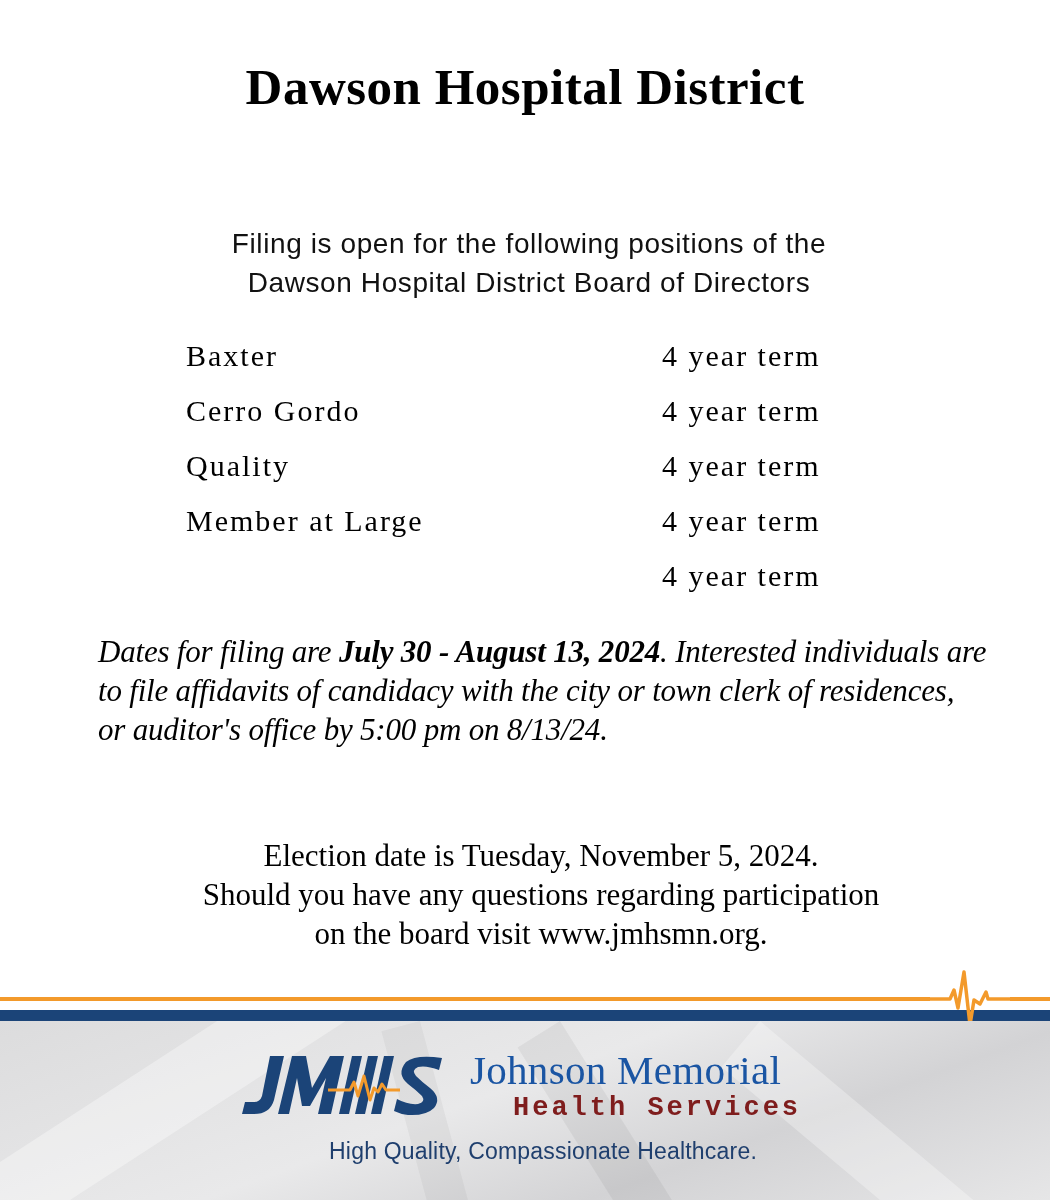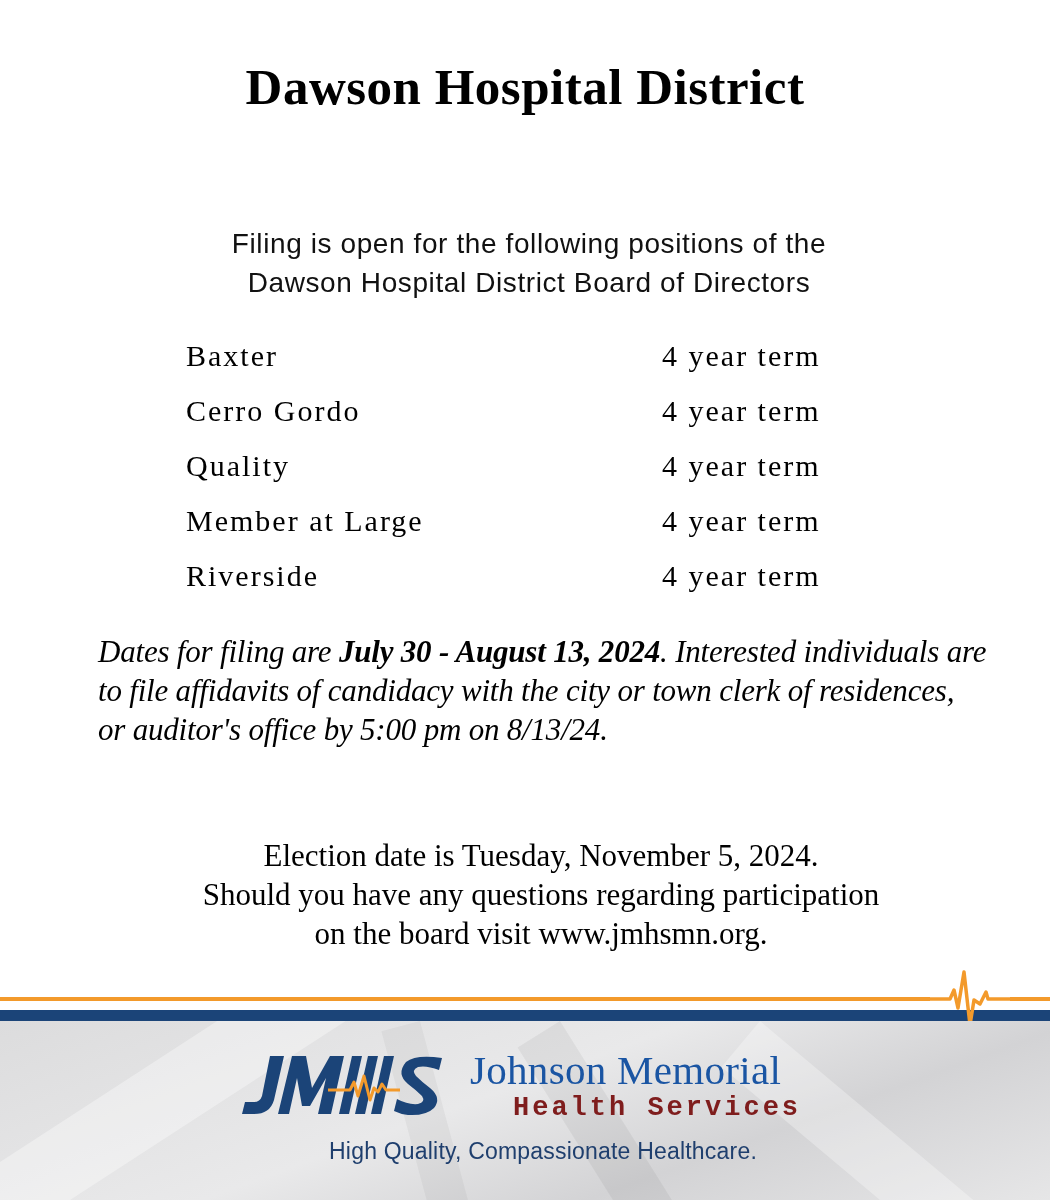--- a/index.html
+++ b/index.html
@@ -97,21 +97,20 @@
   </div>
   <div class="pos-row">
     <span class="pos-name">Quality</span>
     <span class="pos-term">4 year term</span>
   </div>
   <div class="pos-row">
     <span class="pos-name">Member at Large</span>
     <span class="pos-term">4 year term</span>
   </div>
   <div class="pos-row">
-    <span class="pos-name">Riverside</span>
     <span class="pos-term">4 year term</span>
   </div>
 </div>
 
 <p class="dates"><span>Dates for filing are </span><b>July 30 - August 13, 2024</b><span>. Interested individuals are to file affidavits of candidacy with the city or town clerk of residences, or auditor's office by 5:00 pm on 8/13/24.</span></p>
 
 <div class="election">
   <span>Election date is Tuesday, November 5, 2024.</span>
   <span>Should you have any questions regarding participation</span>
   <span>on the board visit www.jmhsmn.org.</span>

